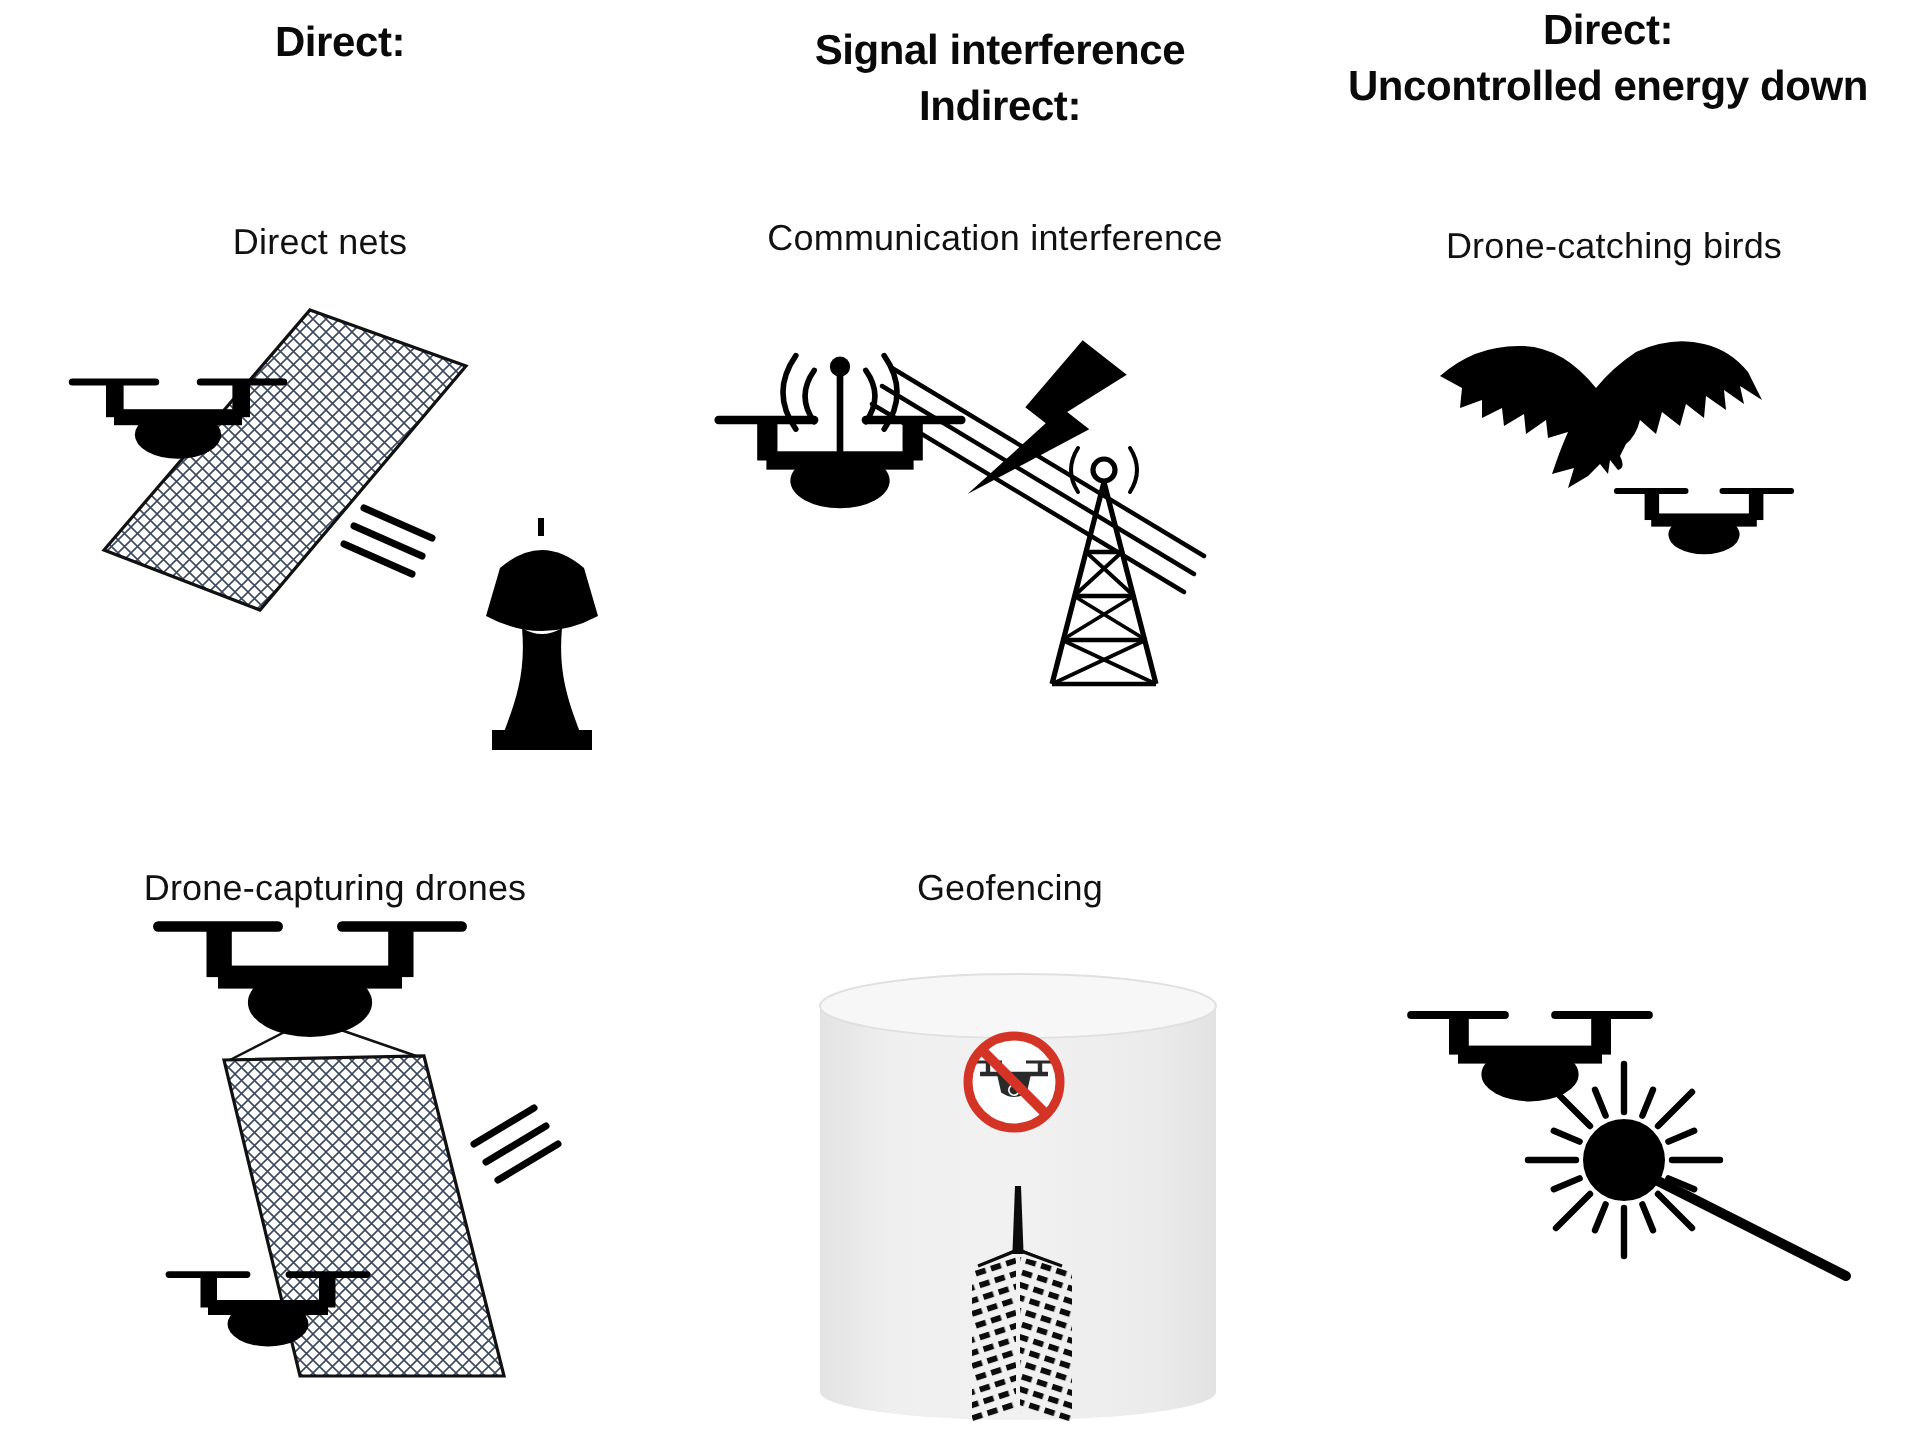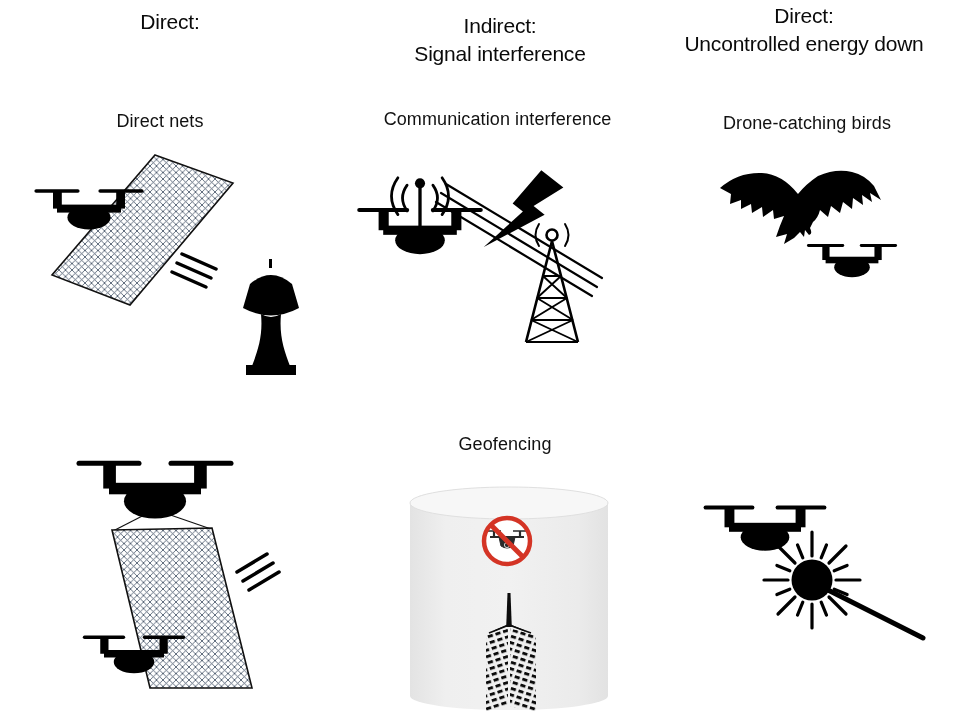--- a/index.html
+++ b/index.html
@@ -1,21 +1,21 @@
 <!DOCTYPE html>
 <html><head>
 <meta charset="utf-8">
 <style>
   html,body{margin:0;padding:0;background:#ffffff;}
   #canvas{
     position:relative;width:960px;height:720px;background:#ffffff;overflow:hidden;
     font-family:"Liberation Sans","DejaVu Sans",sans-serif;color:#000;
   }
   .col-header{
-    position:absolute;text-align:center;font-weight:400;font-size:21px;line-height:28px;
+    position:absolute;text-align:center;font-weight:700;font-size:21px;line-height:28px;
     letter-spacing:-0.2px;color:#0a0a0a;white-space:nowrap;
   }
   #header-1{left:25px;top:8px;width:290px;}
   #header-2{left:355px;top:12px;width:290px;}
   #header-3{left:648px;top:2px;width:312px;}
   .method-label{
     position:absolute;text-align:center;font-size:18px;line-height:22px;
     letter-spacing:0.1px;color:#111;white-space:nowrap;
   }
   #label-capture-nets{left:60px;top:110px;width:200px;}
@@ -34,31 +34,32 @@
 </style>
 </head>
 <body>
 
 <div id="canvas">
 
   <div class="col-header" id="header-1">
     <div>Direct:</div>
   </div>
   <div class="col-header" id="header-2">
+    <div>Signal interference</div>
     <div>Indirect:</div>
-    <div>Signal interference</div>
   </div>
   <div class="col-header" id="header-3">
     <div>Direct:</div>
     <div>Uncontrolled energy down</div>
   </div>
 
   <div class="method-label" id="label-capture-nets">Direct nets</div>
   <div class="method-label" id="label-birds">Drone-catching birds</div>
   <div class="method-label" id="label-comm-interference">Communication interference</div>
+  <div class="method-label" id="label-capturing-drones">Drone-capturing drones</div>
   <div class="method-label" id="label-geofencing">Geofencing</div>
 
   <svg class="icon-svg" id="icon-capture-nets" width="300" height="240" viewBox="0 0 300 240">
     <defs>
       <pattern id="mesh1" width="6.5" height="6.5" patternUnits="userSpaceOnUse">
         <path d="M0 0 L6.5 6.5 M6.5 0 L0 6.5" stroke="#3b4a60" stroke-width="0.8" fill="none"></path>
       </pattern>
     </defs>
     <g>
       <polygon points="135,15 213,43 110,165 32,135" fill="#ffffff"></polygon>

